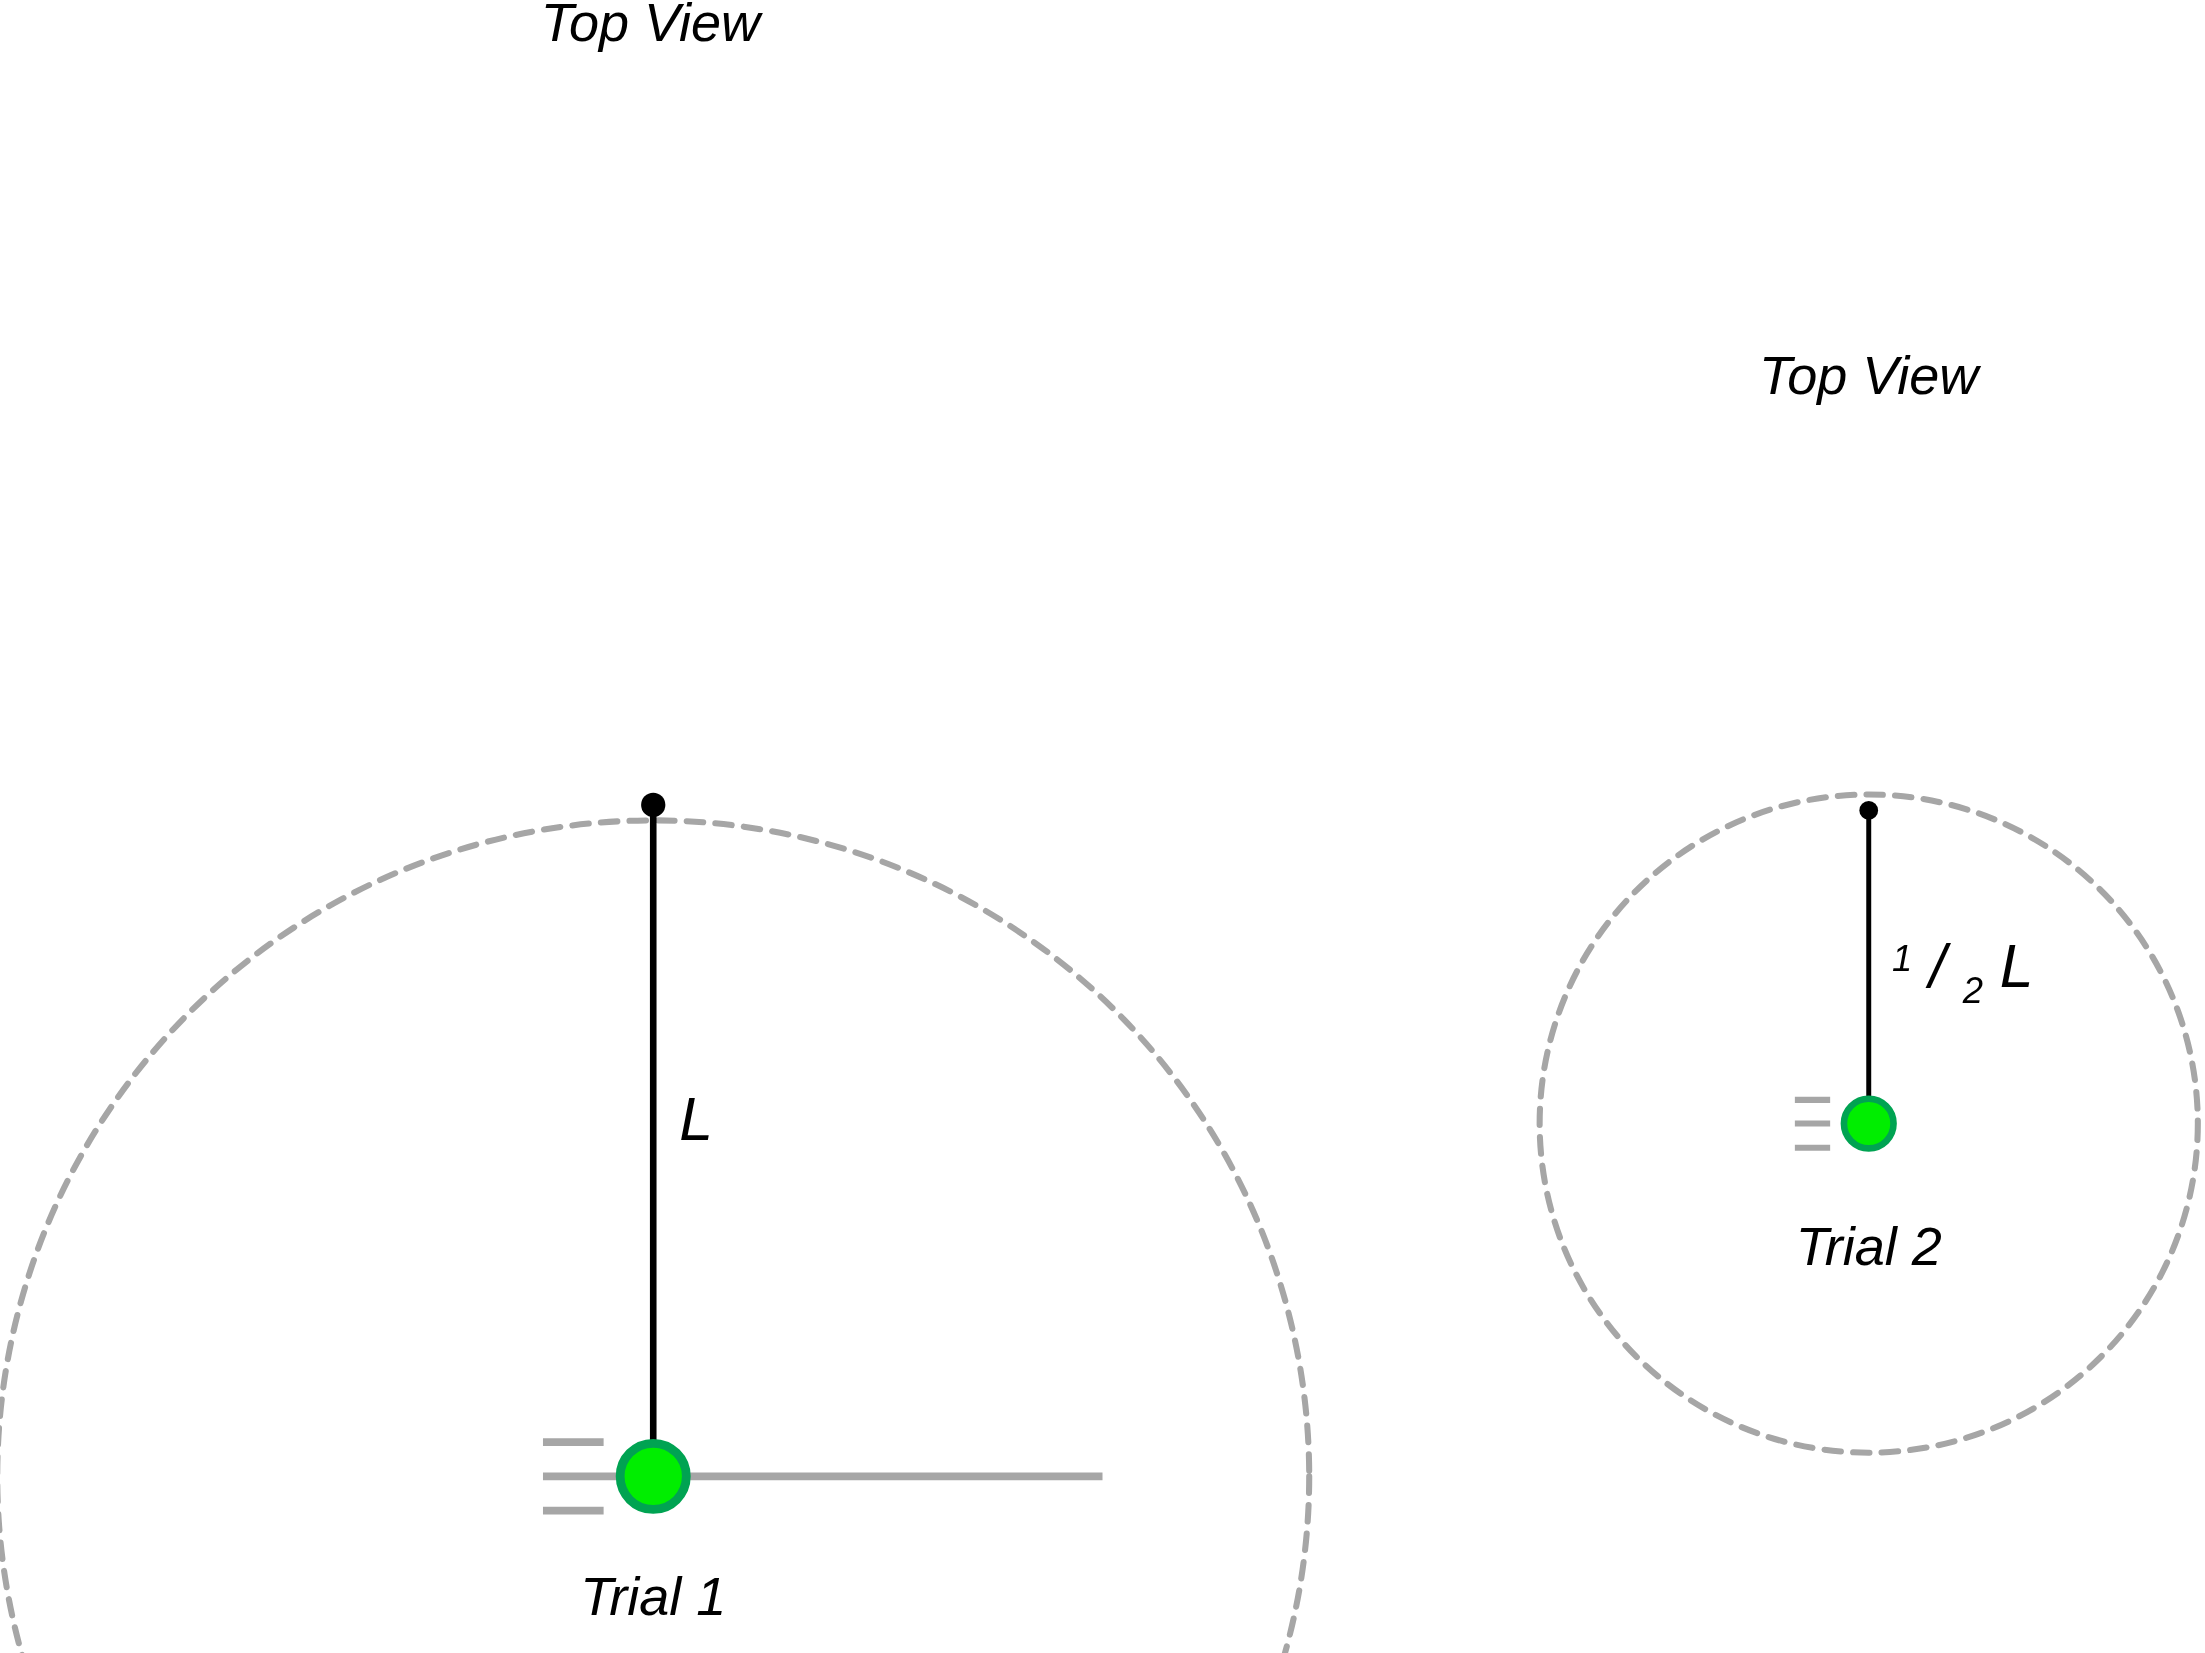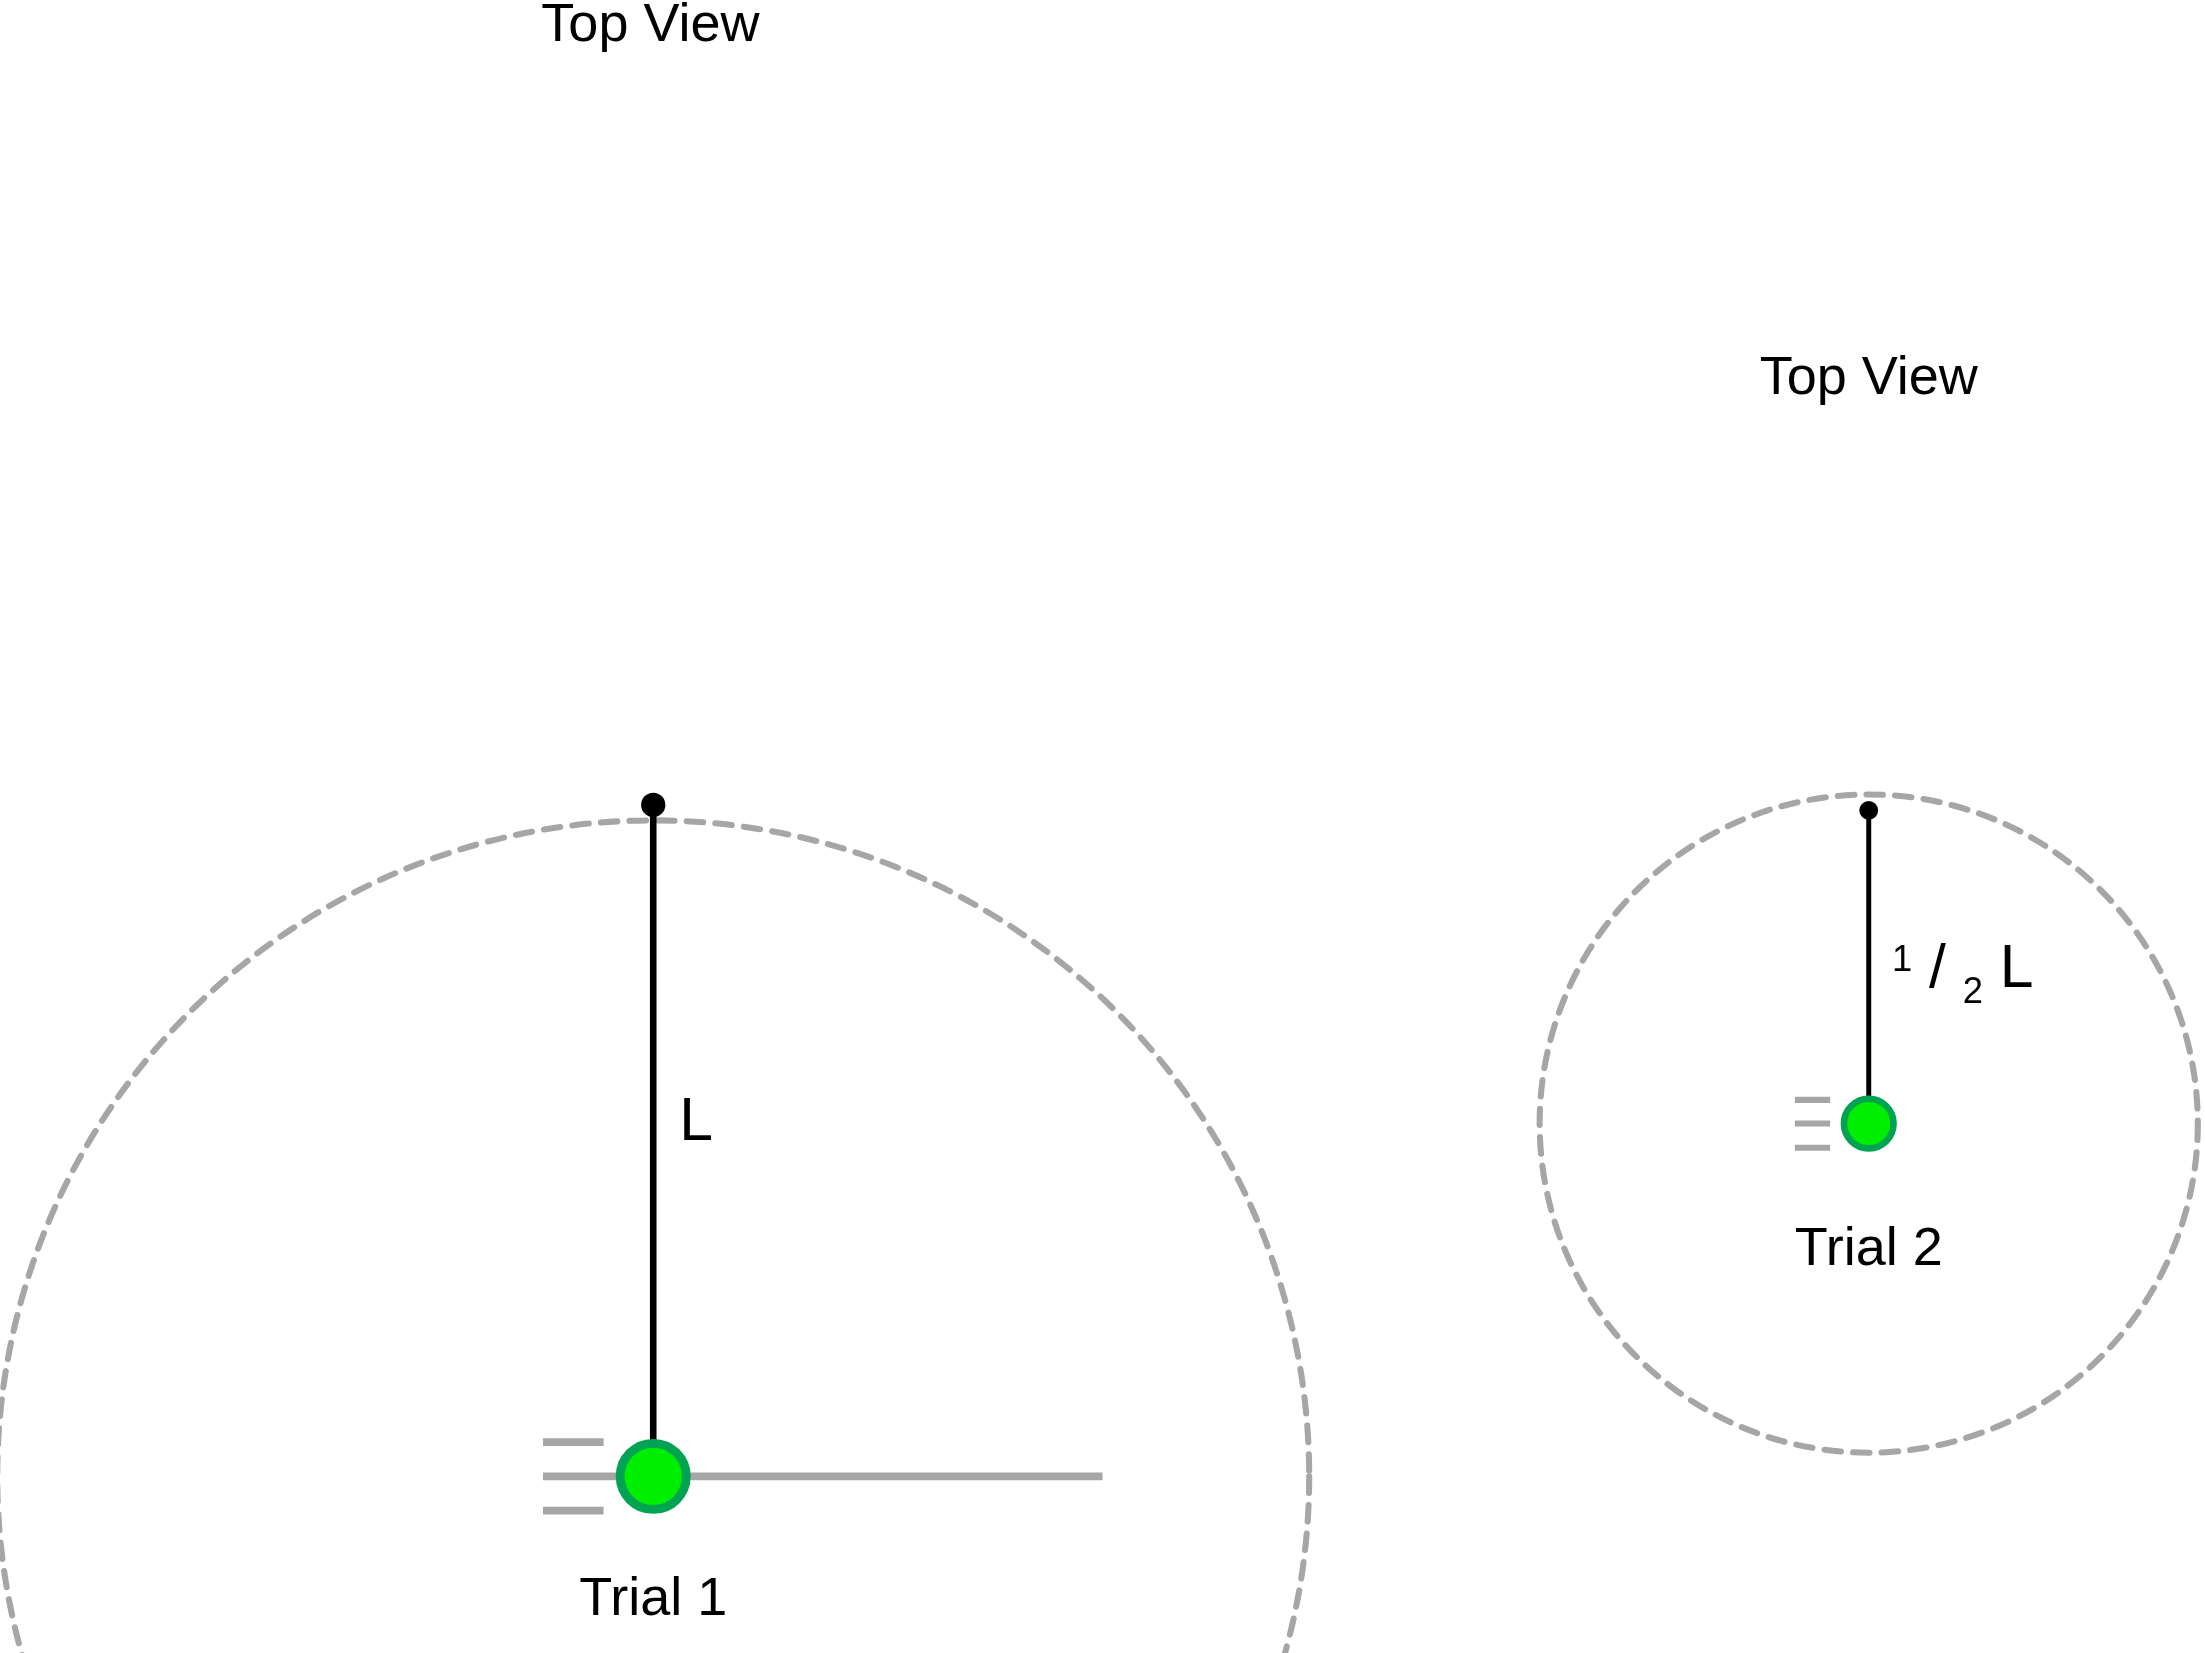--- a/index.html
+++ b/index.html
@@ -11,20 +11,21 @@
     width: 2205px;
     height: 1654px;
     overflow: hidden;
     font-family: "Liberation Sans", sans-serif;
   }
   #diagram-root {
     position: relative;
     width: 2205px;
     height: 1654px;
     background: #ffffff;
+    font-style: italic;
   }
   svg#scene {
     display: block;
     width: 2205px;
     height: 1654px;
   }
   .label-text {
     font-family: "Liberation Sans", sans-serif;
     fill: #000000;
     dominant-baseline: alphabetic;

